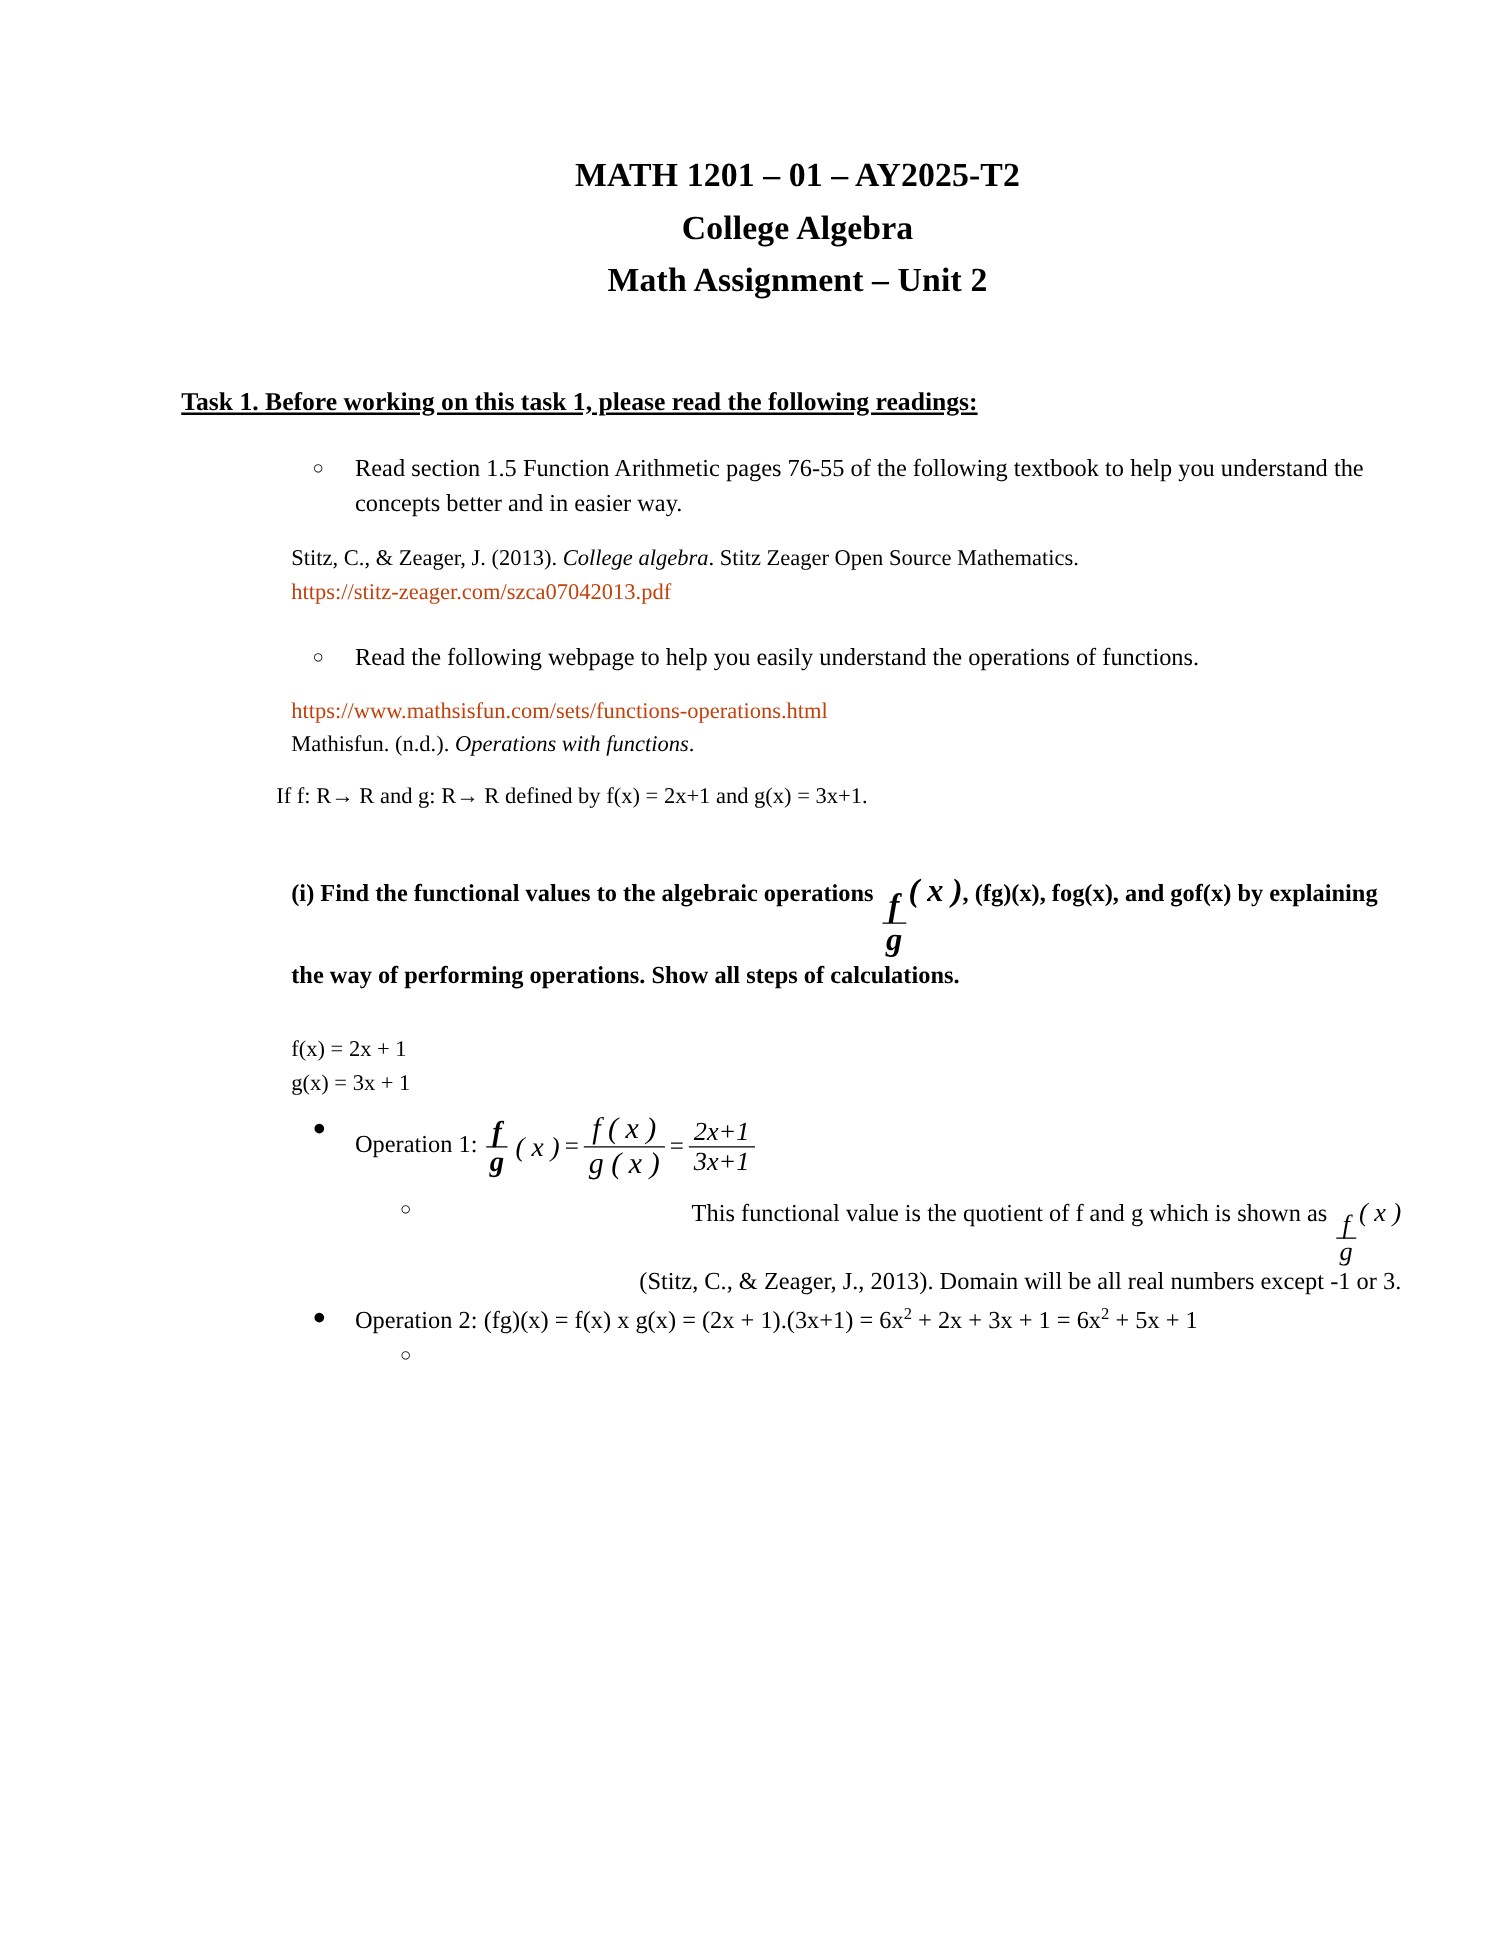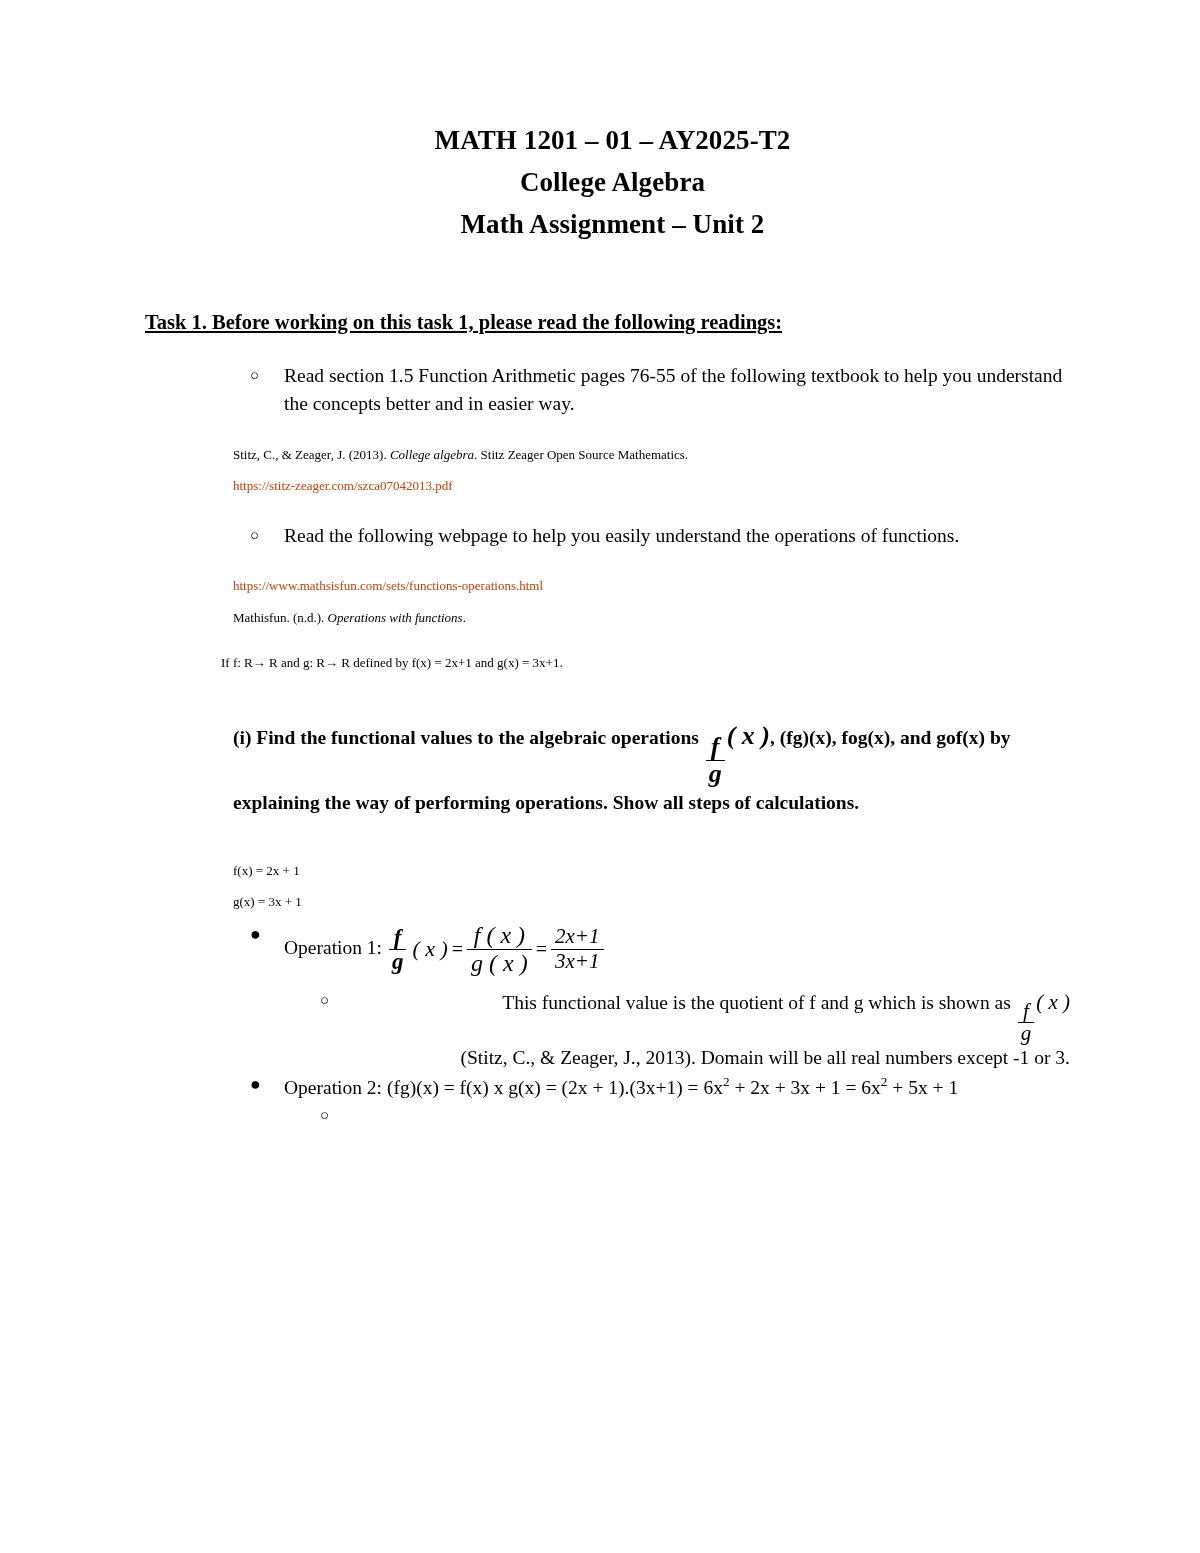--- a/index.html
+++ b/index.html
@@ -12,21 +12,21 @@
     height: 1553px;
     font-family: "Liberation Serif", serif;
     color: #000000;
     position: relative;
     overflow: hidden;
   }
   .page {
     width: 1200px;
     height: 1553px;
     box-sizing: border-box;
-    padding: 120px 120px 40px 145px;
+    padding: 120px 69px 40px 145px;
     position: relative;
   }
   .title-block {
     text-align: center;
     margin-bottom: 0;
   }
   .title-line {
     font-weight: bold;
     font-size: 27px;
     line-height: 1.55;
@@ -72,23 +72,22 @@
     padding-left: 105px;
     box-sizing: content-box;
     font-size: 18px;
     line-height: 1.4;
   }
   .bullet-text {
     flex: 1 1 auto;
     padding-right: 10px;
   }
   .para {
-    font-size: 13px;
+    font-size: 18px;
     line-height: 1.5;
-    margin-top: 12px;
   }
   .indent-1 { margin-left: 88px; }
 
   .ital { font-style: italic; }
   .link {
     color: #c2410c;
     text-decoration: none;
   }
   .bold { font-weight: normal; }
 

